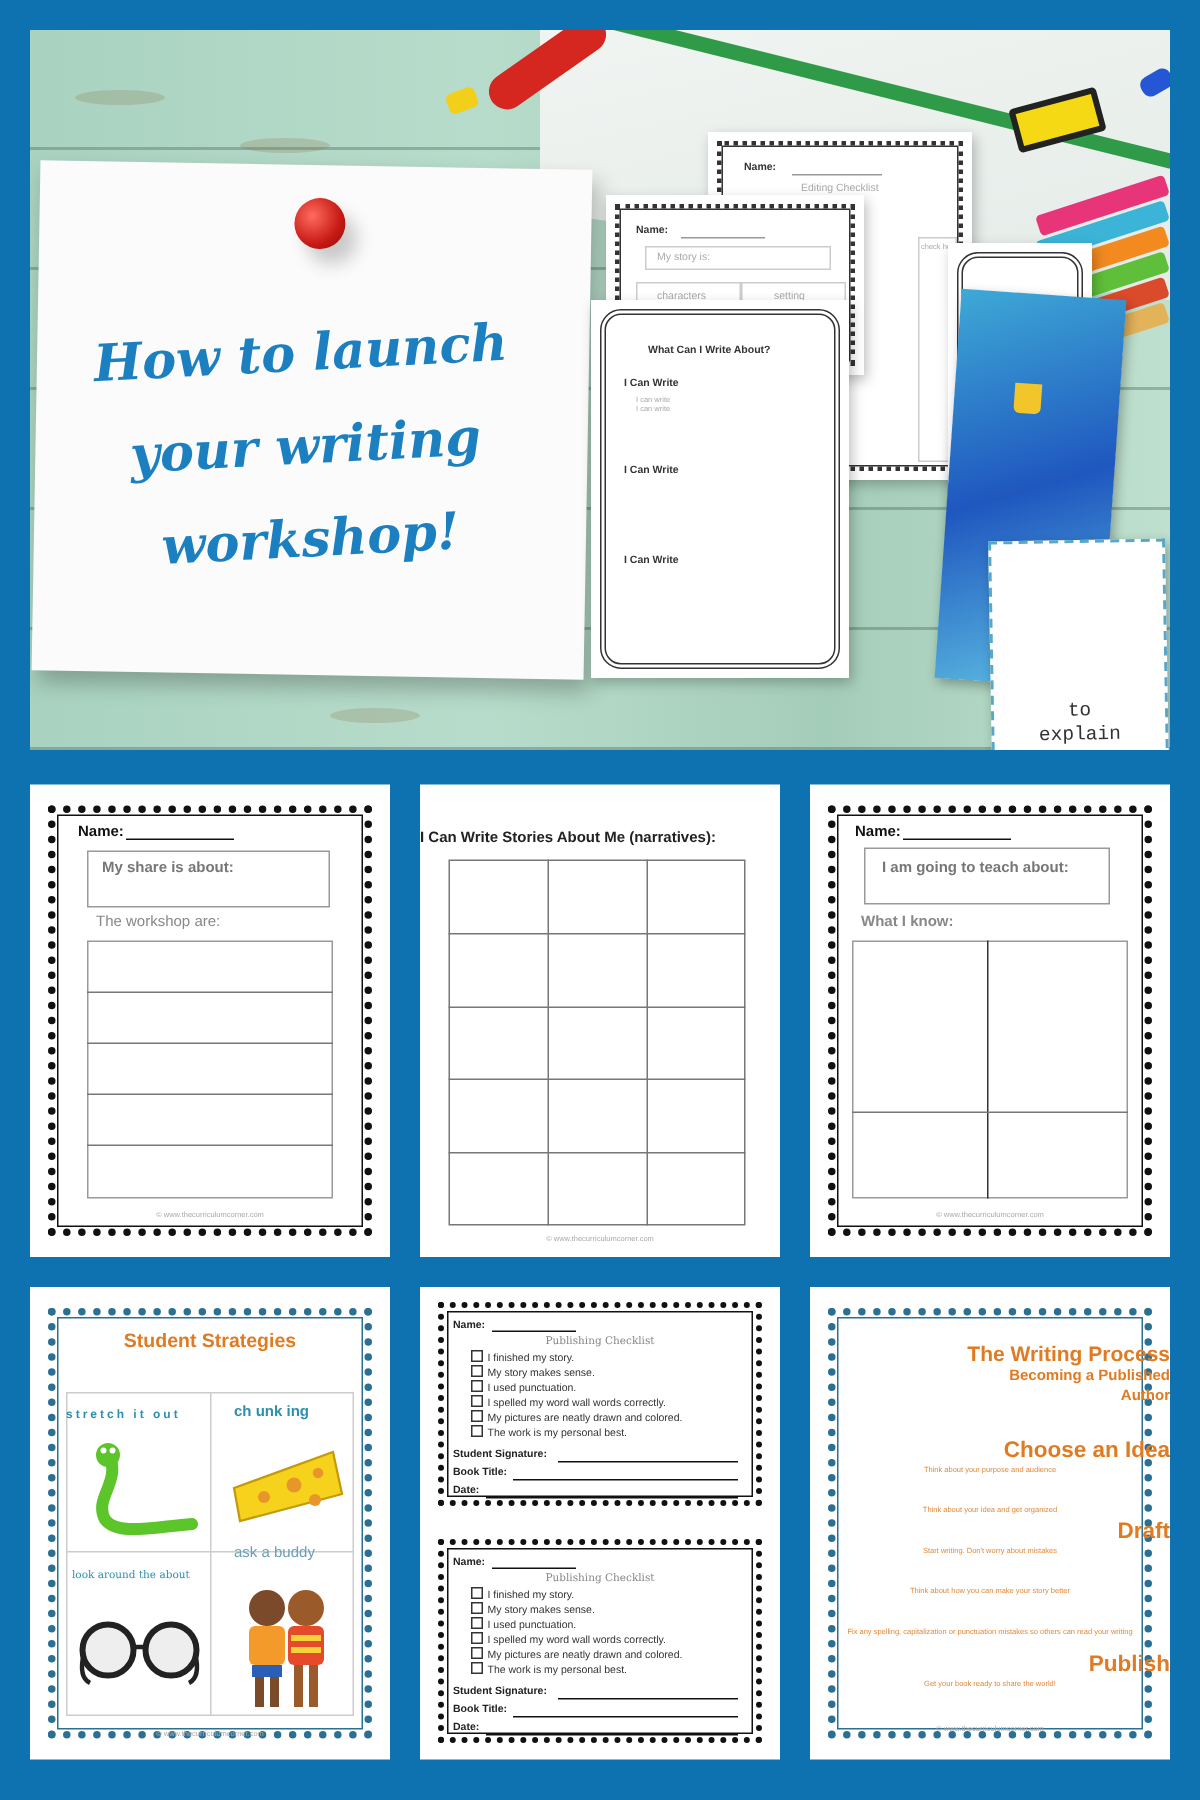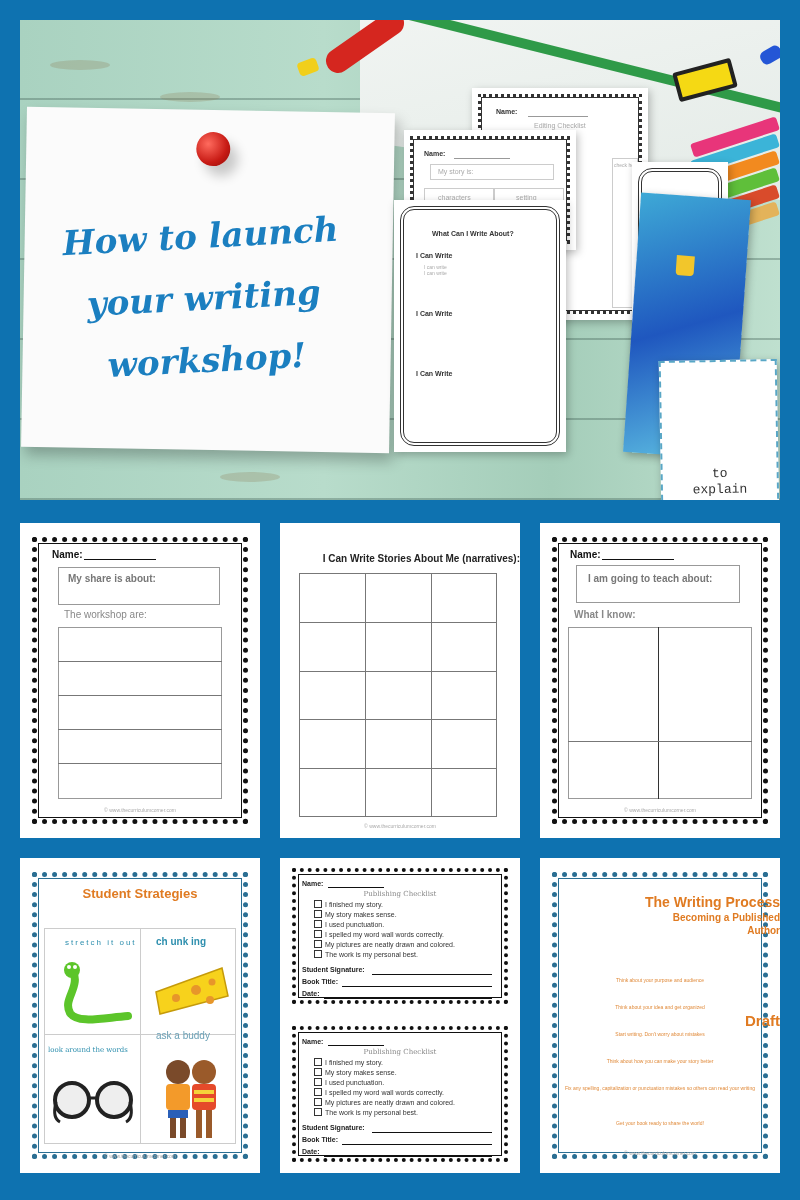--- a/index.html
+++ b/index.html
@@ -75,21 +75,21 @@
   .border-blue { position: absolute; left: 12px; top: 14px; right: 12px; bottom: 14px;
     border: 5px dotted #2b6f93; outline: 1.5px solid #2b6f93; outline-offset: -7px; }
   .t-name { position: absolute; font-size: 10px; font-weight: bold; color: #111; }
   .t-name-line { position: absolute; height: 1px; background: #111; }
   .t-box { position: absolute; border: 1px solid #999; }
   .t-boxlabel { position: absolute; font-size: 10px; font-weight: bold; color: #777; }
   .t-graylabel { position: absolute; font-size: 10px; color: #888; }
   .t-hline { position: absolute; height: 1px; background: #777; }
   .t-vline { position: absolute; width: 1px; background: #777; }
   .t-footer { position: absolute; left: 0; width: 100%; text-align: center; font-size: 5px; color: #aaa; }
-  .t-title { position: absolute; left: 0; width: 100%; text-align: right; font-weight: bold; font-size: 10px; color: #222; }
+  .t-title { position: absolute; left: 0; width: 100%; text-align: left; font-weight: bold; font-size: 10px; color: #222; }
 
   .ss-title { position: absolute; left: 0; top: 28px; width: 100%; text-align: center; color: #e07b22; font-weight: bold; font-size: 13px; }
   .ss-cell-label { position: absolute; font-size: 10px; color: #2e8fae; white-space: nowrap; }
   .ss-grid { position: absolute; left: 24px; top: 70px; width: 192px; height: 216px; border: 1px solid #ccc; }
 
   .pc-title { position: absolute; left: 0; width: 100%; text-align: center; font-size: 7px; color: #888; font-family: "DejaVu Serif", serif; }
   .pc-item { position: absolute; font-size: 7px; color: #333; white-space: nowrap; }
   .pc-item::before { content: ""; display: inline-block; width: 6px; height: 6px; border: 1px solid #333; margin-right: 3px; vertical-align: -1px; }
   .pc-field { position: absolute; font-size: 7px; font-weight: bold; color: #222; white-space: nowrap; }
 
@@ -217,38 +217,38 @@
   <div class="t-footer" style="top:284px">© www.thecurriculumcorner.com</div>
 </div>
 
 <div class="thumb t4">
   <div class="border-blue"></div>
   <div class="ss-title">Student Strategies</div>
   <div class="ss-grid"></div>
   <div class="t-vline" style="left:120px;top:70px;height:216px;background:#ccc"></div>
   <div class="t-hline" style="left:24px;top:176px;width:192px;background:#ccc"></div>
 
-  <span class="ss-cell-label" style="left:45px;top:80px;letter-spacing:2px;font-weight:normal;font-size:8px">stretch it out</span>
+  <span class="ss-cell-label" style="left:24px;top:80px;letter-spacing:2px;font-weight:bold;font-size:8px">stretch it out</span>
   <svg style="position:absolute;left:32px;top:100px" width="80" height="70">
     <path d="M20 10 C30 30, 10 40, 18 55 C26 66, 50 60, 76 58" stroke="#5cc52a" stroke-width="8" fill="none" stroke-linecap="round"></path>
     <circle cx="20" cy="12" r="8" fill="#5cc52a"></circle>
     <circle cx="17" cy="9" r="2" fill="#fff"></circle>
       <circle cx="23" cy="9" r="2" fill="#fff"></circle>
   </svg>
 
   <span class="ss-cell-label" style="left:136px;top:78px;font-weight:bold">ch unk ing</span>
   <svg style="position:absolute;left:132px;top:104px" width="80" height="56">
     <polygon points="4,30 70,6 76,34 8,52" fill="#f7d21c" stroke="#c59a0a" stroke-width="1.5"></polygon>
     <circle cx="24" cy="36" r="4" fill="#e7962a"></circle>
       <circle cx="44" cy="28" r="5" fill="#e7962a"></circle>
     <circle cx="60" cy="20" r="3.5" fill="#e7962a"></circle>
       <circle cx="58" cy="38" r="4" fill="#e7962a"></circle>
   </svg>
 
-  <span class="ss-cell-label" style="left:28px;top:188px;font-size:7px;font-family:'DejaVu Serif',serif">look around the words</span>
+  <span class="ss-cell-label" style="left:28px;top:188px;font-size:7px;font-family:'DejaVu Serif',serif">look around the about</span>
   <svg style="position:absolute;left:30px;top:220px" width="86" height="50">
     <circle cx="22" cy="22" r="17" fill="#eee" stroke="#222" stroke-width="4"></circle>
     <circle cx="64" cy="22" r="17" fill="#eee" stroke="#222" stroke-width="4"></circle>
     <line x1="39" y1="20" x2="47" y2="20" stroke="#222" stroke-width="3"></line>
     <path d="M6 24 Q2 40 10 44" stroke="#222" stroke-width="3" fill="none"></path>
     <path d="M80 24 Q84 40 76 44" stroke="#222" stroke-width="3" fill="none"></path>
   </svg>
 
   <span class="ss-cell-label" style="left:136px;top:172px;color:#6aa0b6">ask a buddy</span>
   <svg style="position:absolute;left:132px;top:198px" width="80" height="86">
@@ -303,21 +303,23 @@
   <span class="pc-field" style="left:22px;top:290px">Date:</span>
   <div class="t-name-line" style="left:44px;top:298px;width:168px"></div>
 </div>
 
 <div class="thumb t6">
   <div class="border-blue"></div>
   <div class="wp-h" style="top:36px;font-size:14px">The Writing Process</div>
   <div class="wp-h" style="top:54px;font-size:10px">Becoming a Published</div>
   <div class="wp-h" style="top:67px;font-size:10px">Author</div>
 
+  <div class="wp-h" style="top:100px;font-size:15px">Choose an Idea</div>
   <div class="wp-d" style="top:119px">Think about your purpose and audience</div>
   <div class="wp-d" style="top:146px">Think about your idea and get organized</div>
   <div class="wp-h" style="top:154px;font-size:15px">Draft</div>
   <div class="wp-d" style="top:173px">Start writing. Don't worry about mistakes</div>
   <div class="wp-d" style="top:200px">Think about how you can make your story better</div>
   <div class="wp-d" style="top:227px">Fix any spelling, capitalization or punctuation mistakes so others can read your writing</div>
+  <div class="wp-h" style="top:243px;font-size:15px">Publish</div>
   <div class="wp-d" style="top:262px;left:60px;width:120px">Get your book ready to share the world!</div>
   <div class="t-footer" style="top:292px">© www.thecurriculumcorner.com</div>
 </div>
 
 </body></html>

